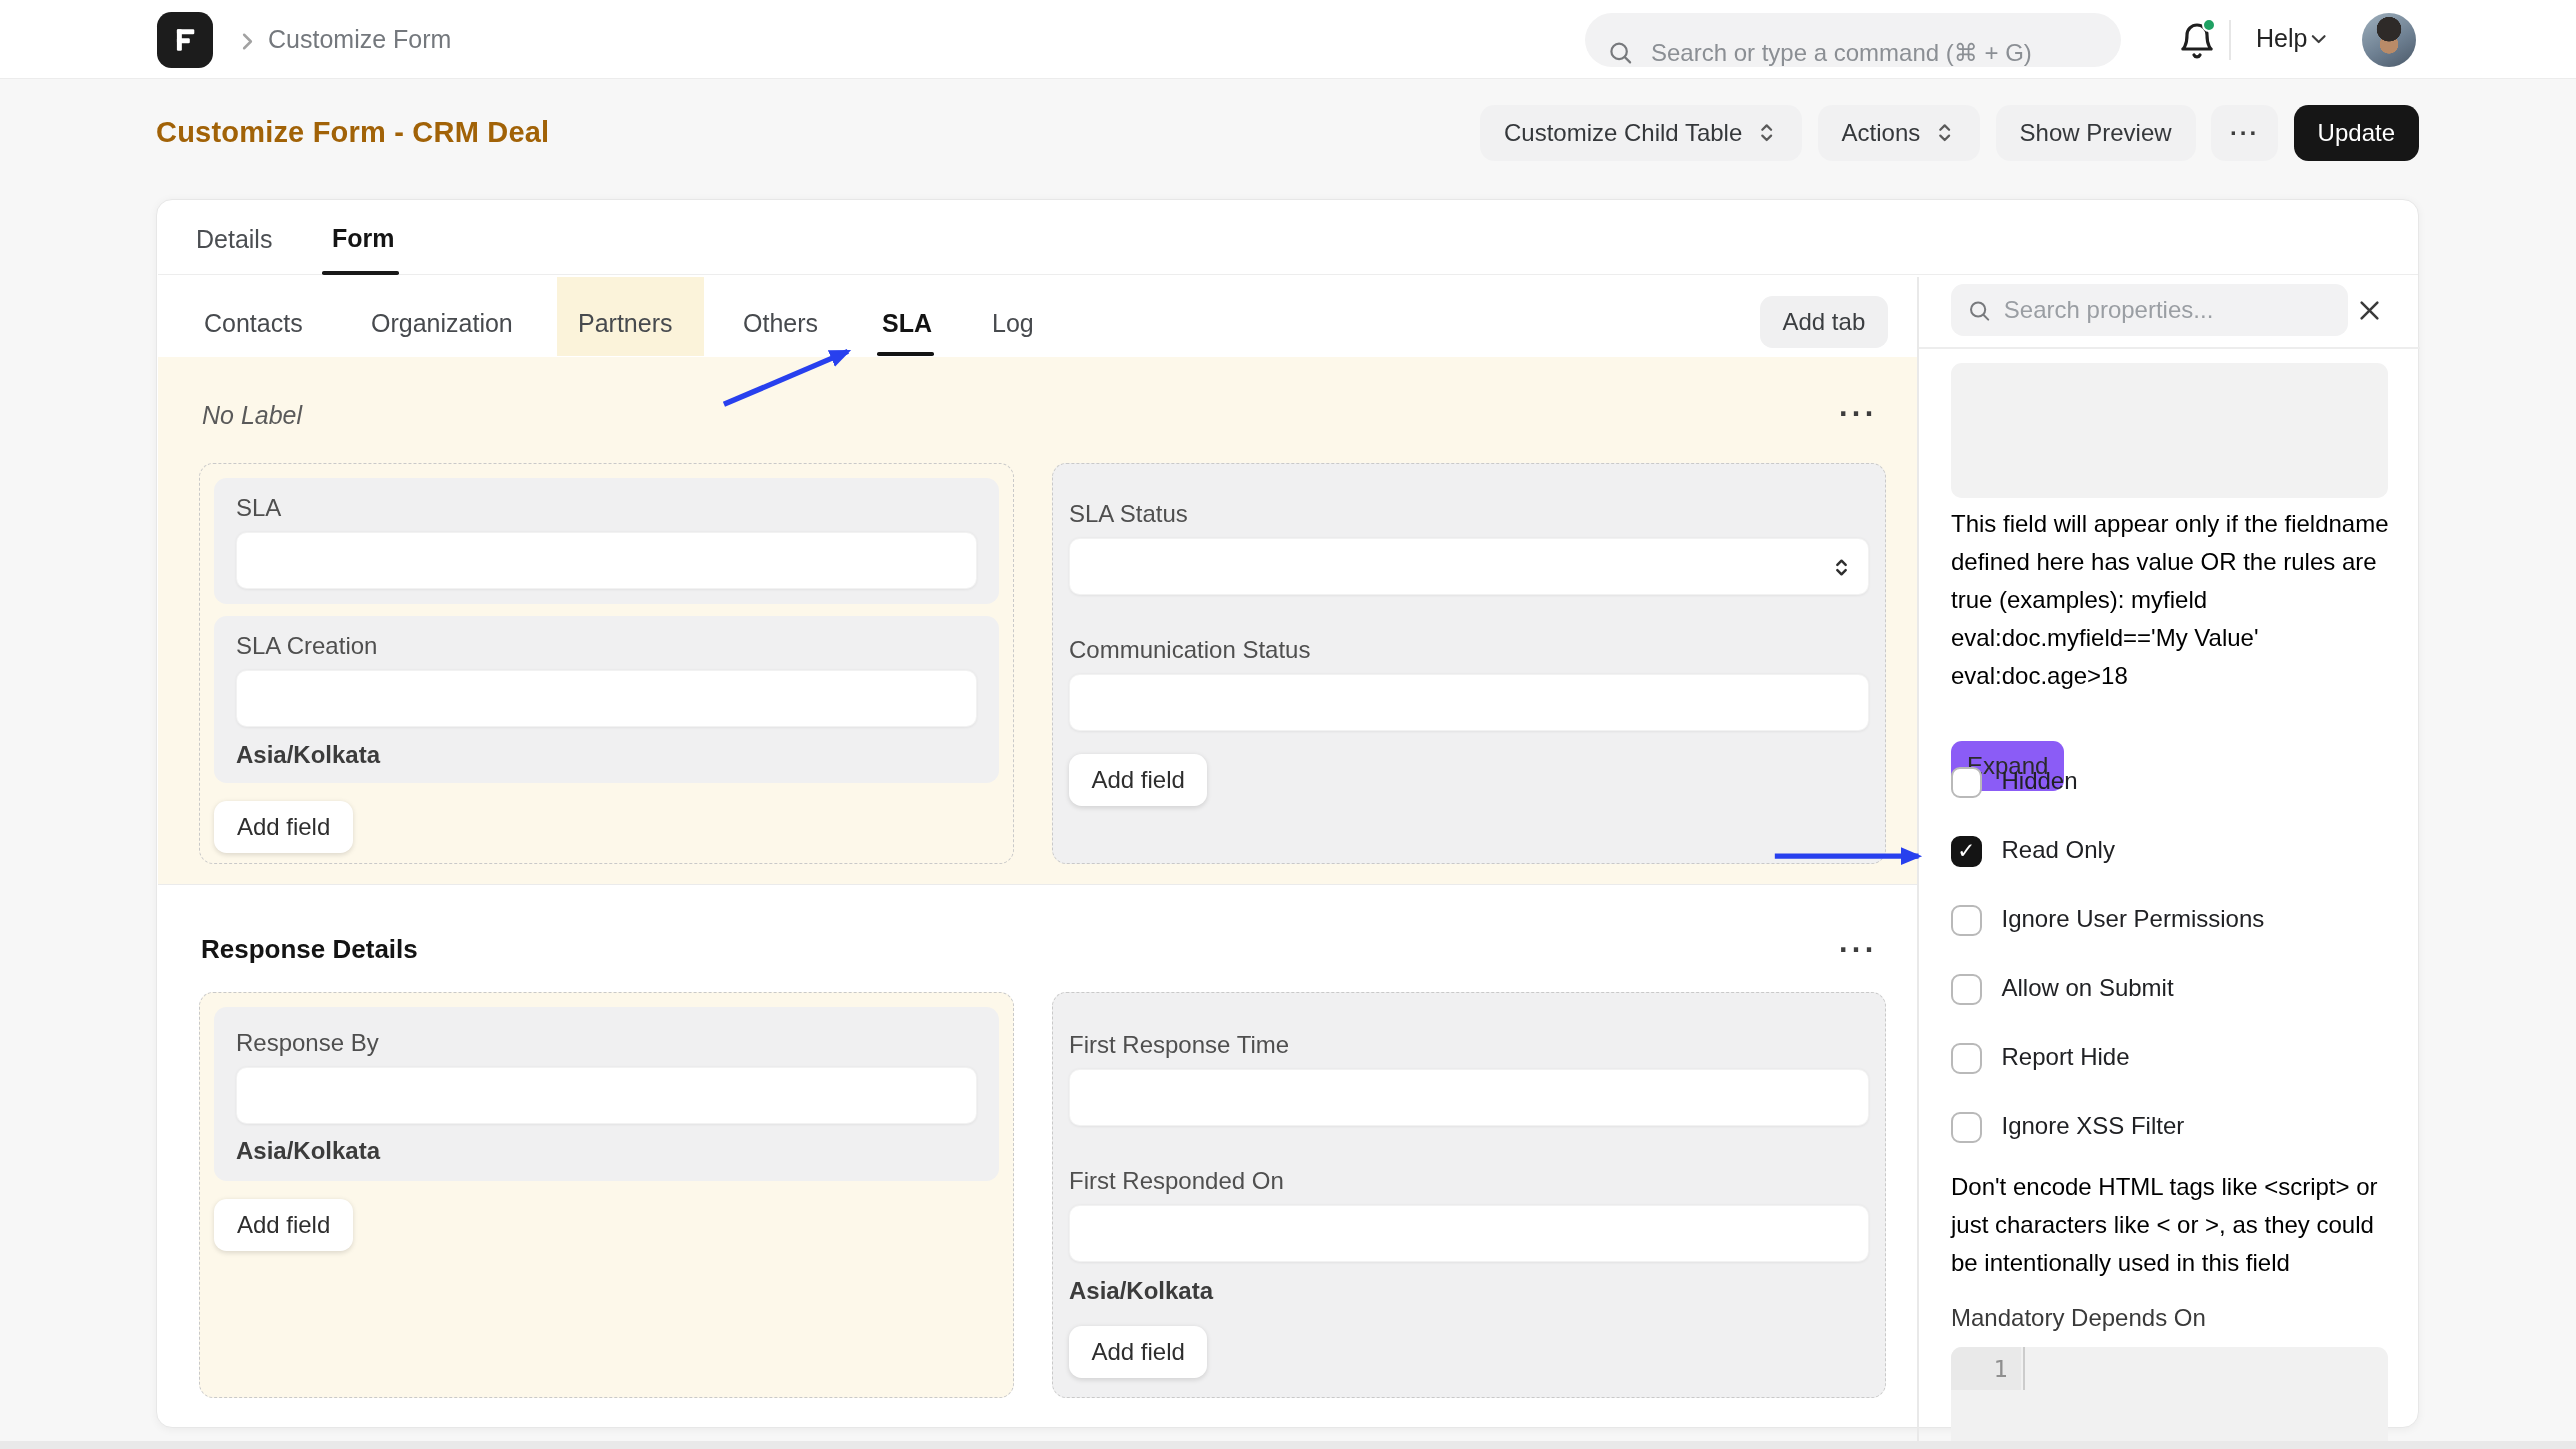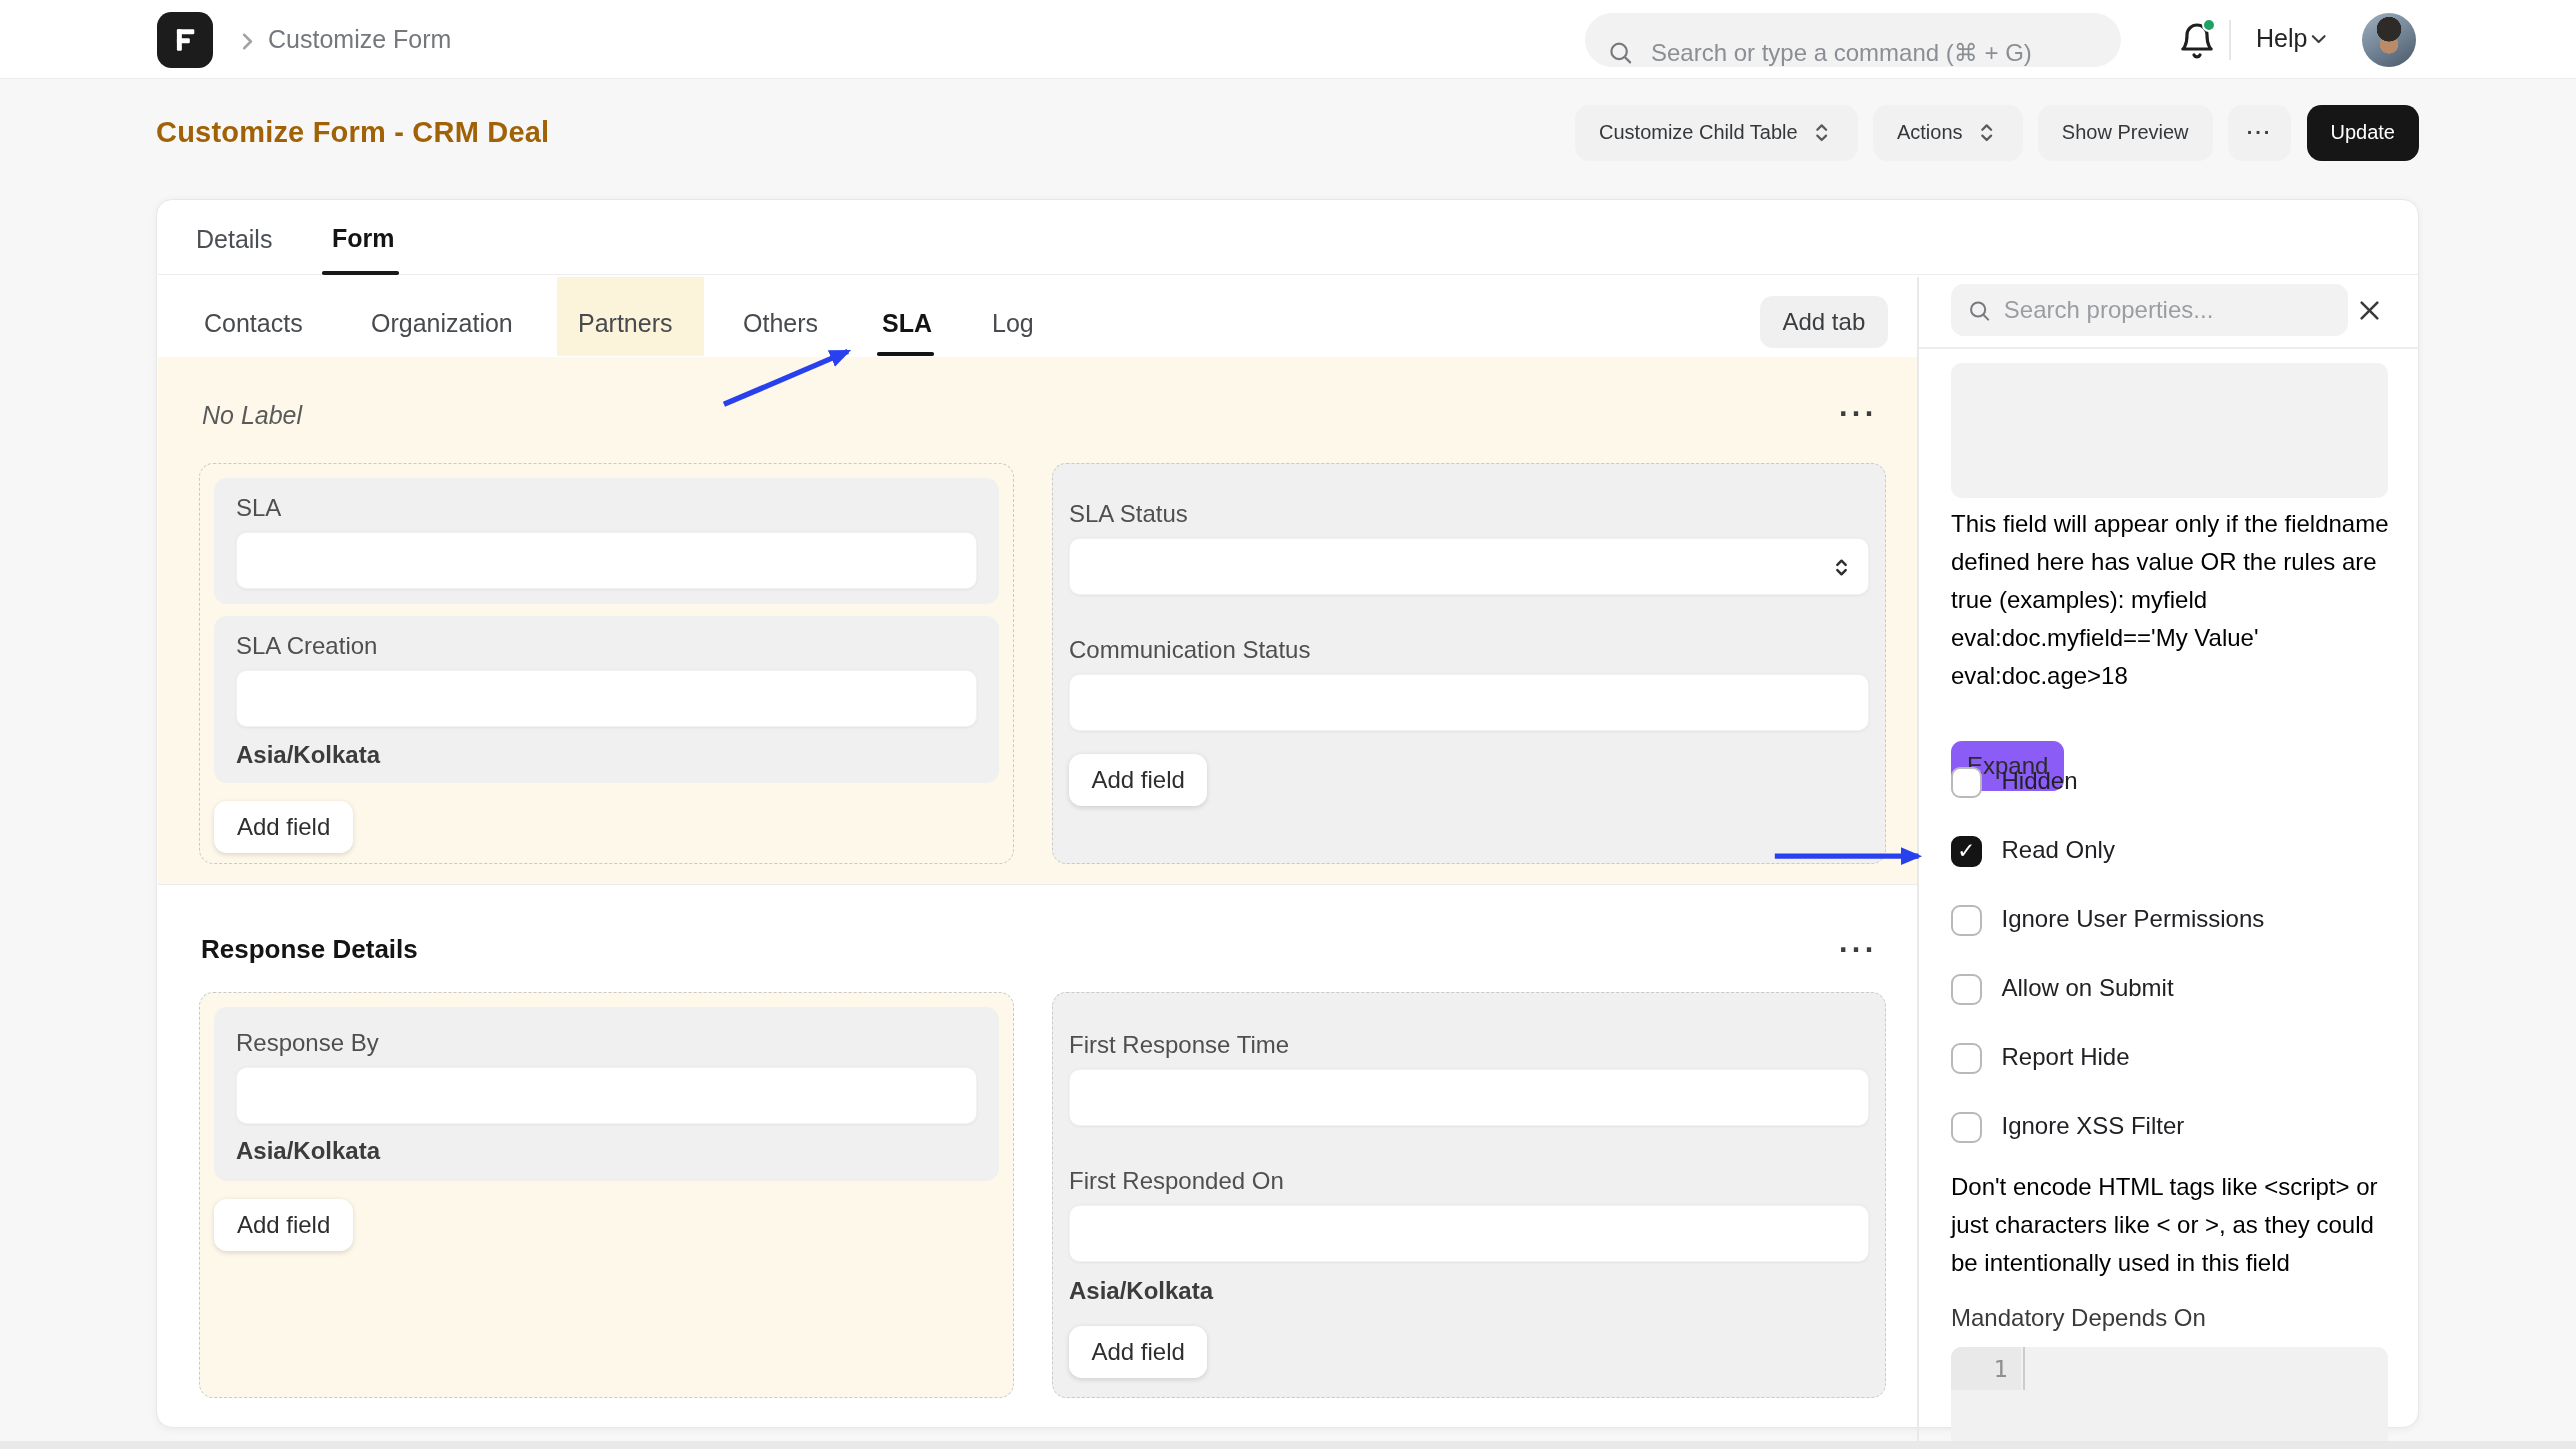--- a/index.html
+++ b/index.html
@@ -22,21 +22,21 @@
   .help { left:2256px; top:24px; font-size:25px; color:#232323; display:flex; align-items:center; }
   .avatar { left:2362px; top:12.6px; width:54px; height:54px; border-radius:50%;
     background: radial-gradient(circle at 50% 30%, #2e2a28 0 26%, transparent 27%),
                 radial-gradient(circle at 50% 58%, #b98b68 0 22%, transparent 23%),
                 linear-gradient(150deg,#9fb0bd 0%, #6f8193 55%, #4a5868 100%); }
 
   
   .pagehead { left:156px; top:101px; width:2263px; height:63px; display:flex; align-items:center; }
   .pagetitle { font-size:29px; font-weight:700; color:#a16207; letter-spacing:0.2px; }
   .headbtns { margin-left:auto; display:flex; align-items:center; gap:15.3px; }
-  .btn { height:56px; padding:0 24px; background:#f1f1f2; border-radius:14.4px; display:inline-flex; align-items:center; gap:12.6px; font-size:20px; color:#35383b; cursor:pointer; white-space:nowrap; }
+  .btn { height:56px; padding:0 24px; background:#f1f1f2; border-radius:14.4px; display:inline-flex; align-items:center; gap:12.6px; font-size:24px; color:#35383b; cursor:pointer; white-space:nowrap; }
   .btn.dark { background:#161616; color:#fff; }
   .btn.sq { padding:0 19px; font-weight:700; letter-spacing:1.8px; color:#3d3d3d; }
 
   
   .card { left:156px; top:199px; width:2263px; height:1229px; background:#fff; border:1.8px solid #e7e7e7; border-radius:16px; box-shadow:0 1.8px 9px rgba(0,0,0,.05); }
 
   .toptabs { left:158px; top:201px; width:2260px; height:74px; border-bottom:1.8px solid #ededed; background:transparent; }
   .tab-lab { font-size:25px; color:#4b4e52; }
   .tab-lab.active { color:#141414; font-weight:700; }
   .form-underline { left:322px; top:271px; width:77px; height:3.6px; background:#191919; border-radius:1.8px; }

